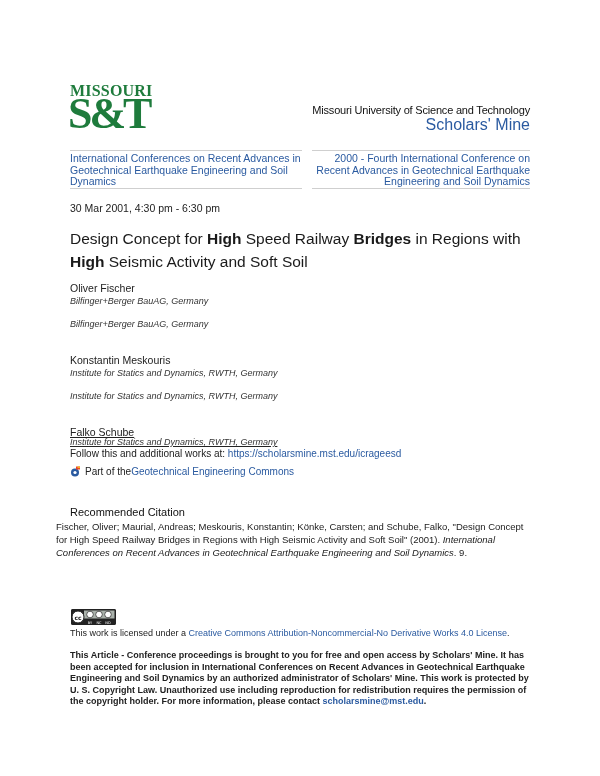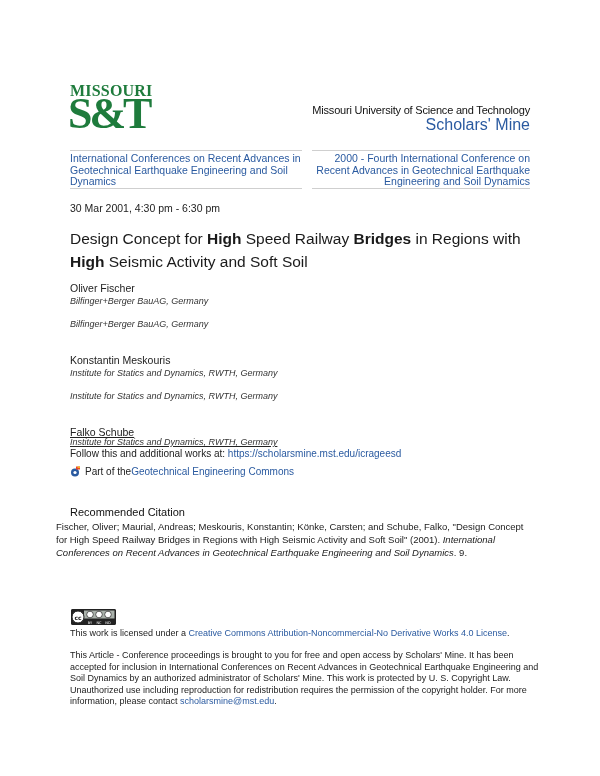--- a/index.html
+++ b/index.html
@@ -97,21 +97,21 @@
       left: 71px; top: 609px; width: 45px; height: 16px;
       background: #222; border-radius: 2px;
       display: flex; align-items: center;
     }
     .license {
       left: 70px; top: 628px;
       font-size: 9px; color: #222; white-space: nowrap;
     }
     .about {
       left: 70px; top: 650px; width: 470px;
-      font-size: 9px; line-height: 11.5px; color: #222;
+      font-size: 9px; line-height: 11.5px; color: #222; font-weight: bold;
     }
   </style>
 </head>
 <body>
 
 <div class="abs logo">
   <div class="logo-missouri">MISSOURI</div>
   <div class="logo-st">S&amp;T</div>
 </div>
 

